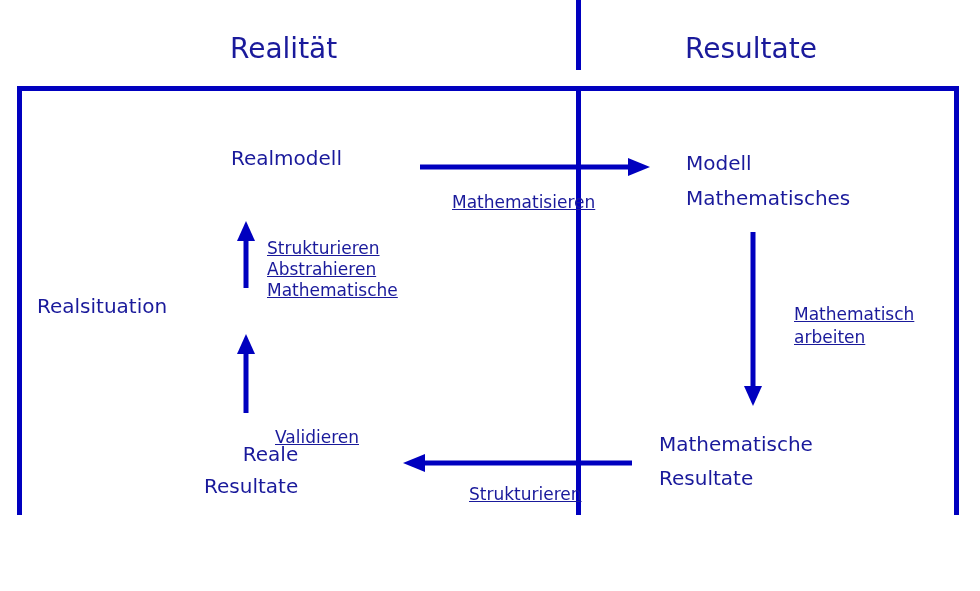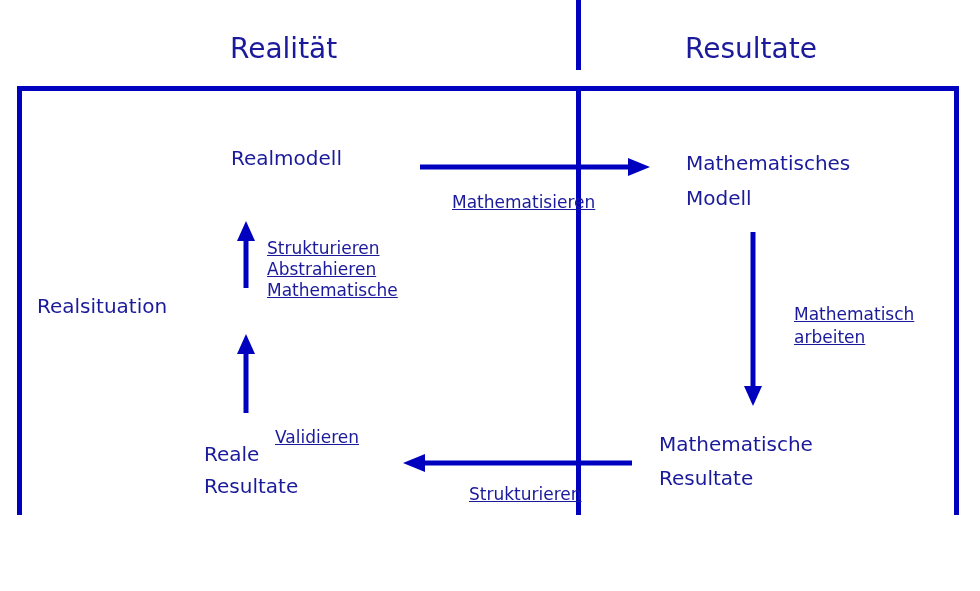--- a/index.html
+++ b/index.html
@@ -65,21 +65,21 @@
     position: absolute;
     font-size: 17px;
     white-space: nowrap;
     text-decoration: underline;
   }
   .edge-label span { display: block; }
 
   .node-realmodell       { left: 231px; top: 146px; }
   .node-math-modell      { left: 686px; top: 146px; line-height: 35px; }
   .node-realsituation    { left: 37px;  top: 294px; }
-  .node-reale-resultate  { left: 204px; top: 438px; line-height: 32px; }
+  .node-reale-resultate  { left: 204px; top: 438px; line-height: 32px; text-align: right; }
   .node-math-resultate   { left: 659px; top: 427px; line-height: 34px; }
 
   .label-mathematisieren { left: 452px; top: 192px; }
   .label-arbeiten        { left: 794px; top: 303px; line-height: 23px; }
   .label-interpretieren  { left: 469px; top: 484px; }
   .label-validieren      { left: 275px; top: 390px; margin-top: 37px; }
   .label-strukturieren   { left: 267px; top: 230px; line-height: 21px; margin-top: 8px; }
 </style>
 </head>
 <body>
@@ -114,22 +114,22 @@
     </g>
     <g>
       <line class="arrow-shaft" x1="246" y1="288" x2="246" y2="240"></line>
       <polygon class="arrow-head" points="237,241 255,241 246,221"></polygon>
     </g>
   </svg>
 
   <div class="node node-realmodell">Realmodell</div>
 
   <div class="node node-math-modell">
+    <span>Modell</span>
     <span>Mathematisches</span>
-    <span>Modell</span>
   </div>
 
   <div class="node node-realsituation">Realsituation</div>
 
   <div class="node node-reale-resultate">
     <span>Reale</span>
     <span>Resultate</span>
   </div>
 
   <div class="node node-math-resultate">

